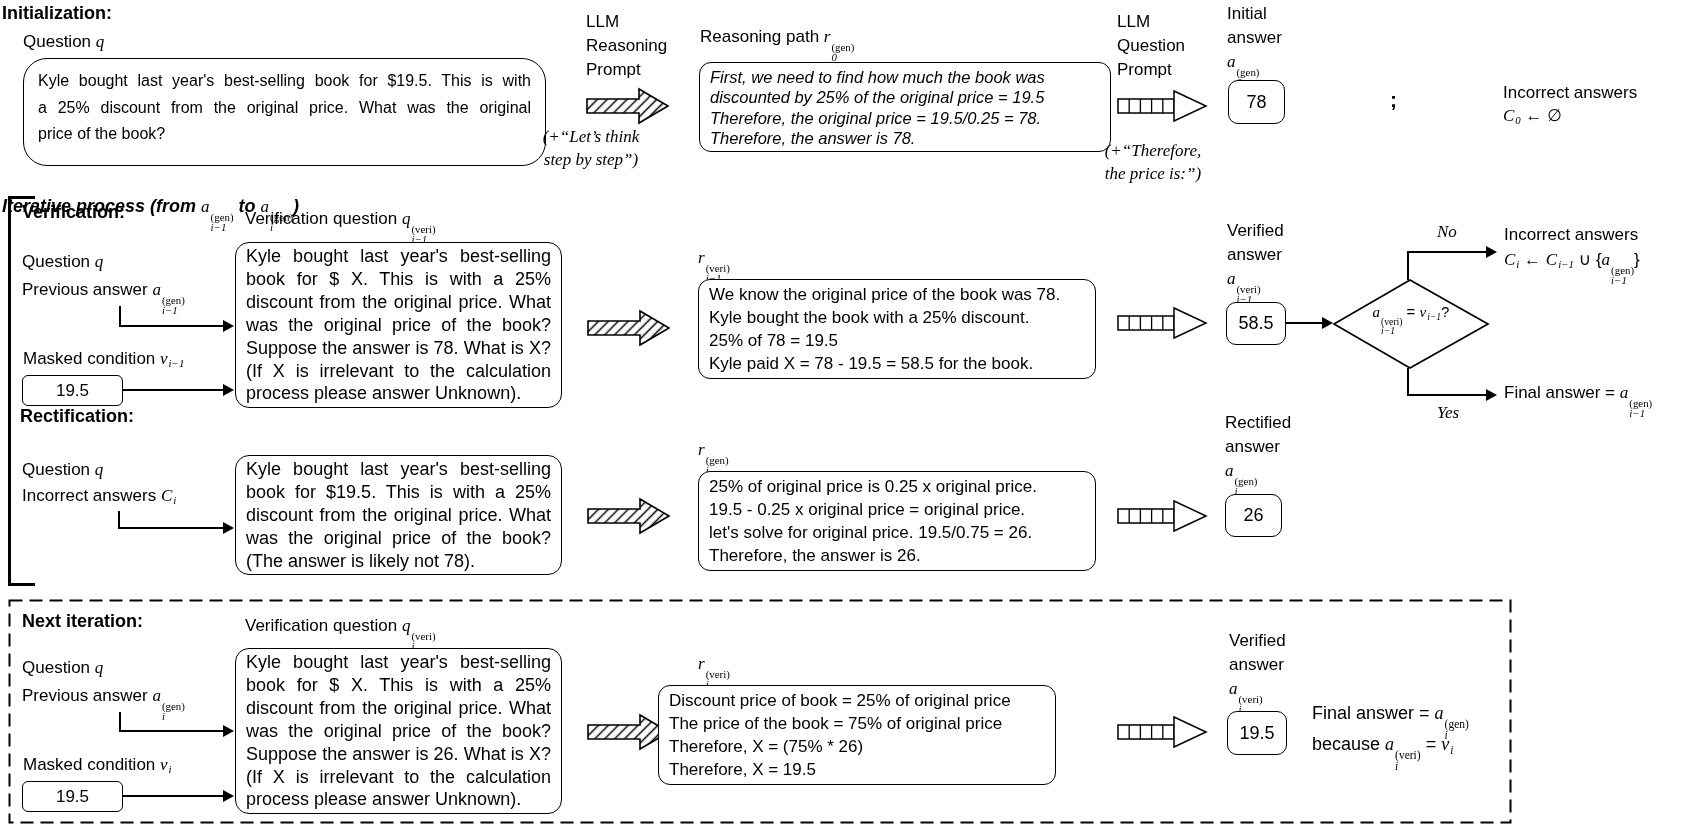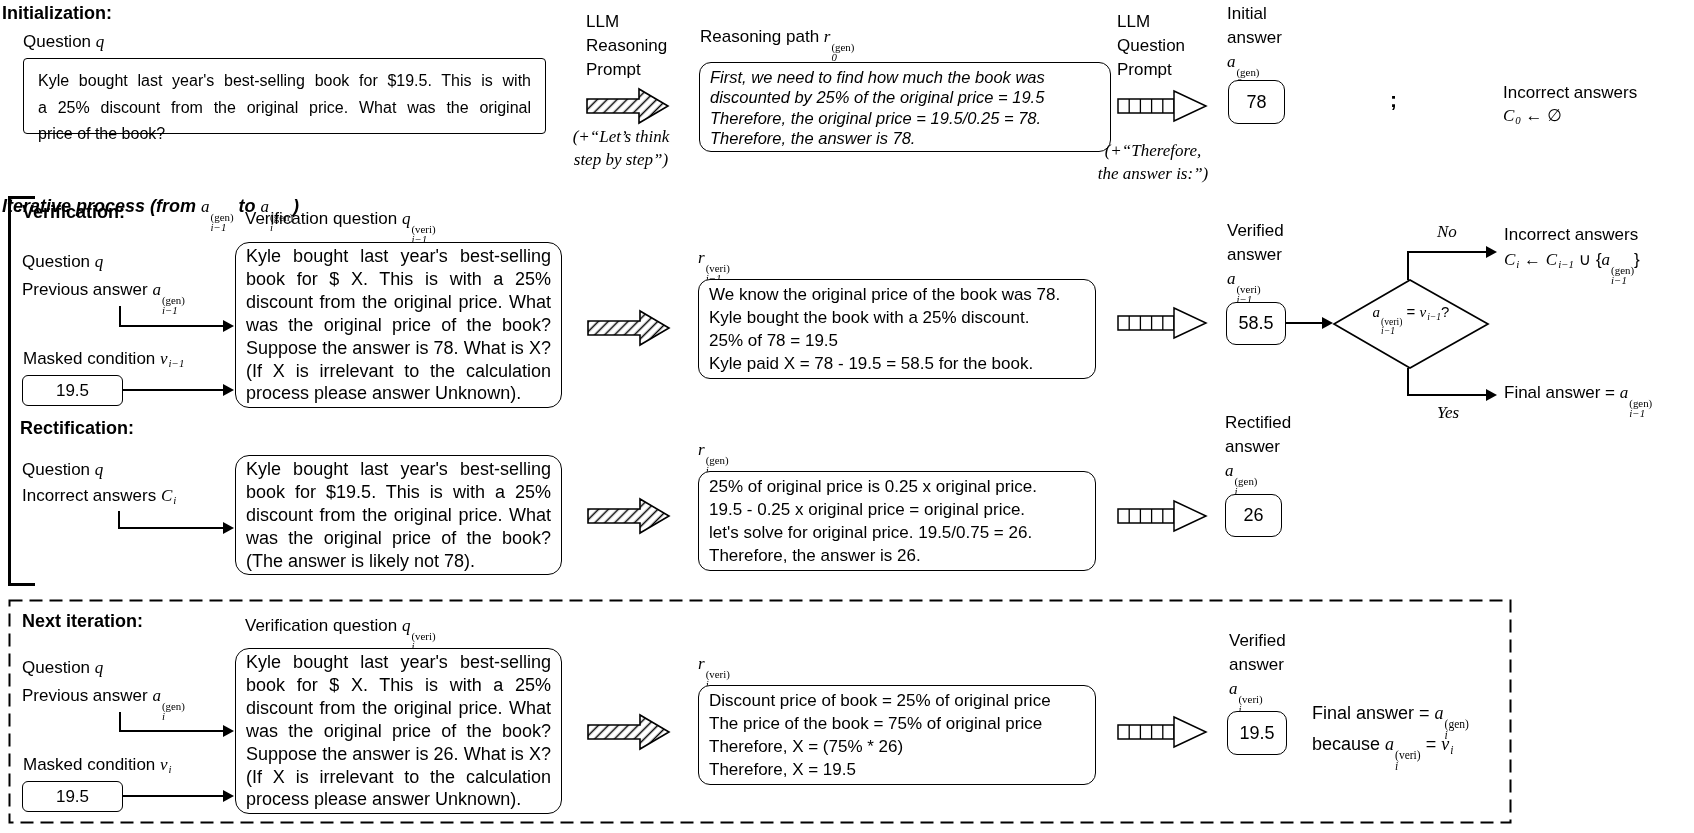--- a/index.html
+++ b/index.html
@@ -51,39 +51,39 @@
     </defs>
   </svg>
 
   <div class="abs hd" style="left:2px;top:3px">Initialization:</div>
 
   <div class="abs lbl" style="left:23px;top:31px">
     <span>Question</span>
     <span class="m"><span class="mb">q</span></span>
   </div>
 
-  <div class="box" style="left:23px;top:58px;width:523px;height:76px;border-radius:4px">
+  <div class="box" style="left:23px;top:58px;width:523px;height:108px;border-radius:24px">
     <div class="qwrap">
       <div class="jl">Kyle bought last year's best-selling book for $19.5. This is with</div>
       <div class="jl">a 25% discount from the original price. What was the original</div>
       <div class="jl jl-last">price of the book?</div>
     </div>
   </div>
 
   <div class="abs col-lbl" style="left:586px;top:10px">
     <div>LLM</div>
     <div>Reasoning</div>
     <div>Prompt</div>
   </div>
 
   <svg class="abs" style="left:586px;top:86px" width="84" height="40" viewBox="0 0 84 40">
     <path d="M1 13 H53 V3 L82 20 L53 37 V27 H1 Z" fill="url(#hatch)" stroke="#000" stroke-width="1.6"></path>
   </svg>
 
-  <div class="abs note" style="left:553px;top:126px;width:136px">
+  <div class="abs note" style="left:523px;top:126px;width:136px">
     <div>(+“Let’s think</div>
     <div>step by step”)</div>
   </div>
 
   <div class="abs lbl" style="left:700px;top:26px">
     <span>Reasoning path</span>
     <span class="m"><span class="mb">r</span><span class="stk">
           <span class="msup">(gen)</span>
           <span class="msub">0</span>
         </span></span>
@@ -104,21 +104,21 @@
     <rect x="1" y="11" width="56" height="14" fill="#fff" stroke="#000" stroke-width="1.5"></rect>
     <line x1="12.2" y1="11" x2="12.2" y2="25" stroke="#000" stroke-width="1.3"></line>
     <line x1="23.4" y1="11" x2="23.4" y2="25" stroke="#000" stroke-width="1.3"></line>
     <line x1="34.6" y1="11" x2="34.6" y2="25" stroke="#000" stroke-width="1.3"></line>
     <line x1="45.8" y1="11" x2="45.8" y2="25" stroke="#000" stroke-width="1.3"></line>
     <path d="M57 3 L89 18 L57 33 Z" fill="#fff" stroke="#000" stroke-width="1.5"></path>
   </svg>
 
   <div class="abs note" style="left:1082px;top:140px;width:142px">
     <div>(+“Therefore,</div>
-    <div>the answer is:”)</div>
+    <div>the price is:”)</div>
   </div>
 
   <div class="abs col-lbl" style="left:1227px;top:2px">
     <div>Initial</div>
     <div>answer</div>
     <div class="m" style="font-size:17px"><span class="mb">a</span><span class="stk">
           <span class="msup">(gen)</span>
           <span class="msub">0</span>
         </span></div>
   </div>
@@ -263,21 +263,21 @@
   <div class="ah" style="left:1486px;top:389px"></div>
   <div class="abs note" style="left:1437px;top:402px">Yes</div>
   <div class="abs lbl" style="left:1504px;top:382px">
     <span>Final answer =</span>
     <span class="m"><span class="mb">a</span><span class="stk">
           <span class="msup">(gen)</span>
           <span class="msub">i−1</span>
         </span></span>
   </div>
 
-  <div class="abs hd" style="left:20px;top:418px">Rectification:</div>
+  <div class="abs hd" style="left:20px;top:406px">Rectification:</div>
   <div class="abs lbl" style="left:22px;top:459px">
     <span>Question</span>
     <span class="m"><span class="mb">q</span></span>
   </div>
   <div class="abs lbl" style="left:22px;top:485px">
     <span>Incorrect answers</span>
     <span class="m"><span class="mb">C</span><span class="msubonly">i</span></span>
   </div>
 
   <div class="vline" style="left:118px;top:511px;height:18px"></div>
@@ -381,21 +381,21 @@
   <svg class="abs" style="left:587px;top:712px" width="84" height="40" viewBox="0 0 84 40">
     <path d="M1 13 H53 V3 L82 20 L53 37 V27 H1 Z" fill="url(#hatch)" stroke="#000" stroke-width="1.6"></path>
   </svg>
 
   <div class="abs lbl" style="left:698px;top:653px">
     <span class="m"><span class="mb">r</span><span class="stk">
           <span class="msup">(veri)</span>
           <span class="msub">i</span>
         </span></span>
   </div>
-  <div class="box rbox" style="left:698px;top:685px;width:398px;height:100px">Discount price of book = 25% of original price
+  <div class="box rbox" style="left:658px;top:685px;width:398px;height:100px">Discount price of book = 25% of original price
 The price of the book = 75% of original price
 Therefore, X = (75% * 26)
 Therefore, X = 19.5</div>
 
   <svg class="abs" style="left:1117px;top:714px" width="92" height="36" viewBox="0 0 92 36">
     <rect x="1" y="11" width="56" height="14" fill="#fff" stroke="#000" stroke-width="1.5"></rect>
     <line x1="12.2" y1="11" x2="12.2" y2="25" stroke="#000" stroke-width="1.3"></line>
     <line x1="23.4" y1="11" x2="23.4" y2="25" stroke="#000" stroke-width="1.3"></line>
     <line x1="34.6" y1="11" x2="34.6" y2="25" stroke="#000" stroke-width="1.3"></line>
     <line x1="45.8" y1="11" x2="45.8" y2="25" stroke="#000" stroke-width="1.3"></line>

